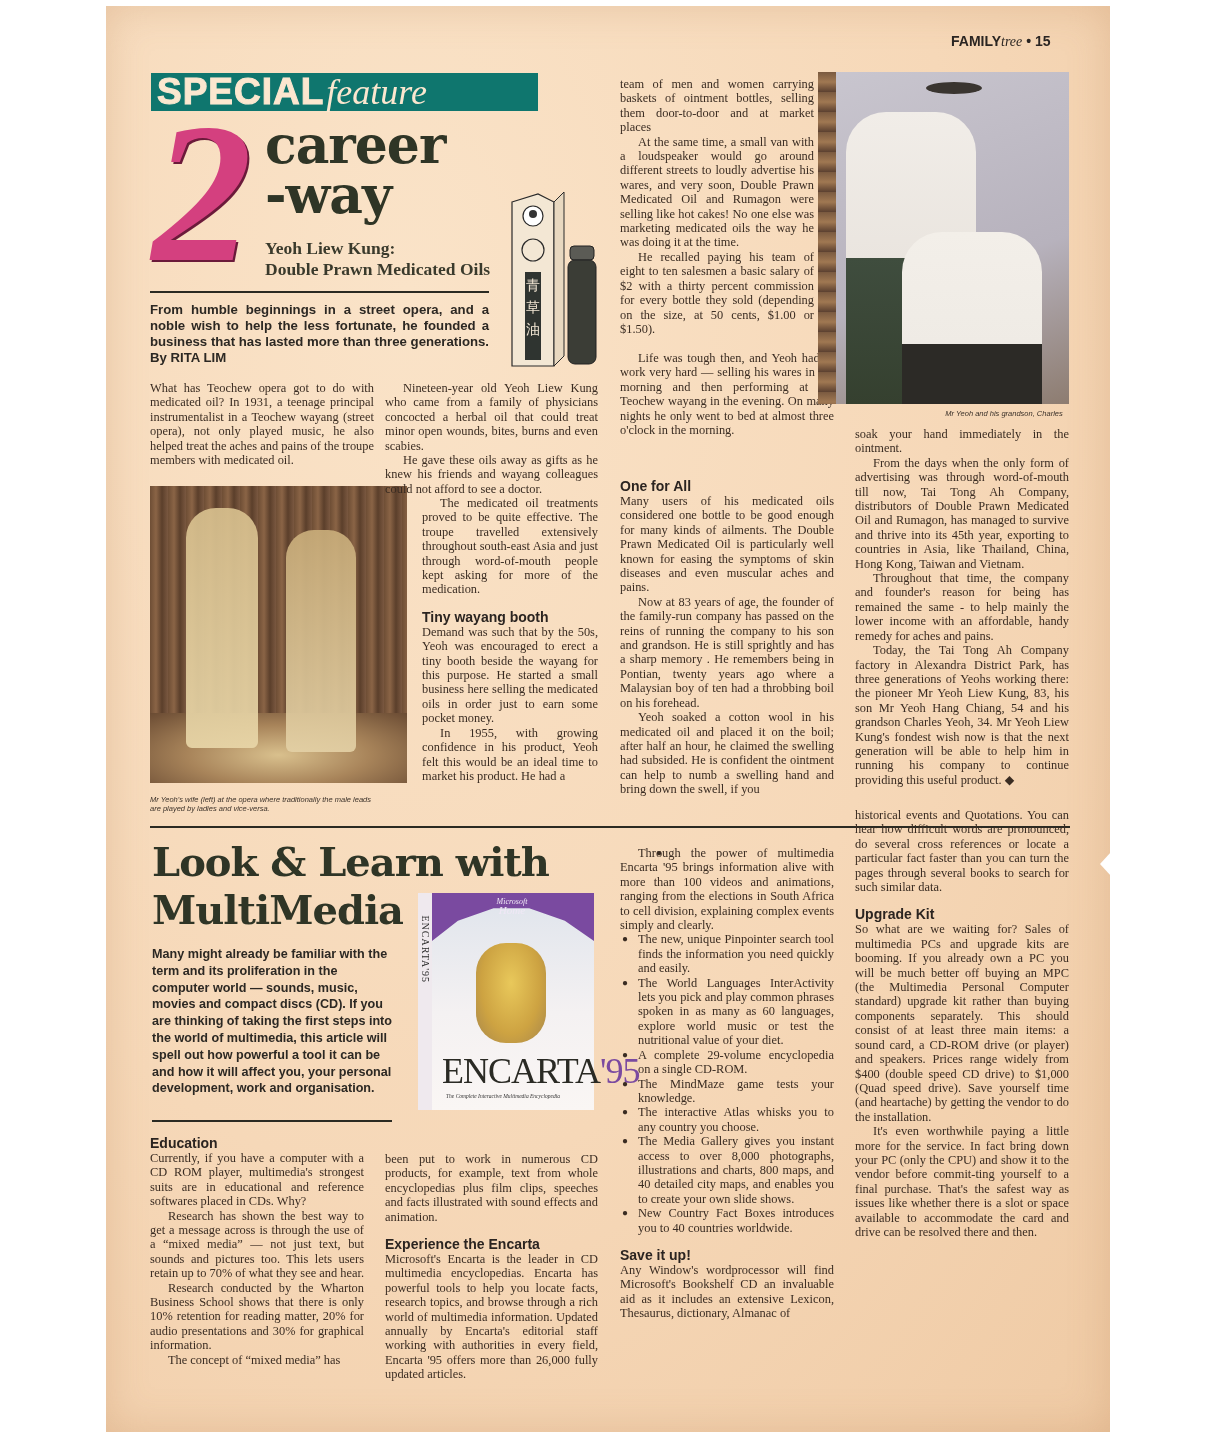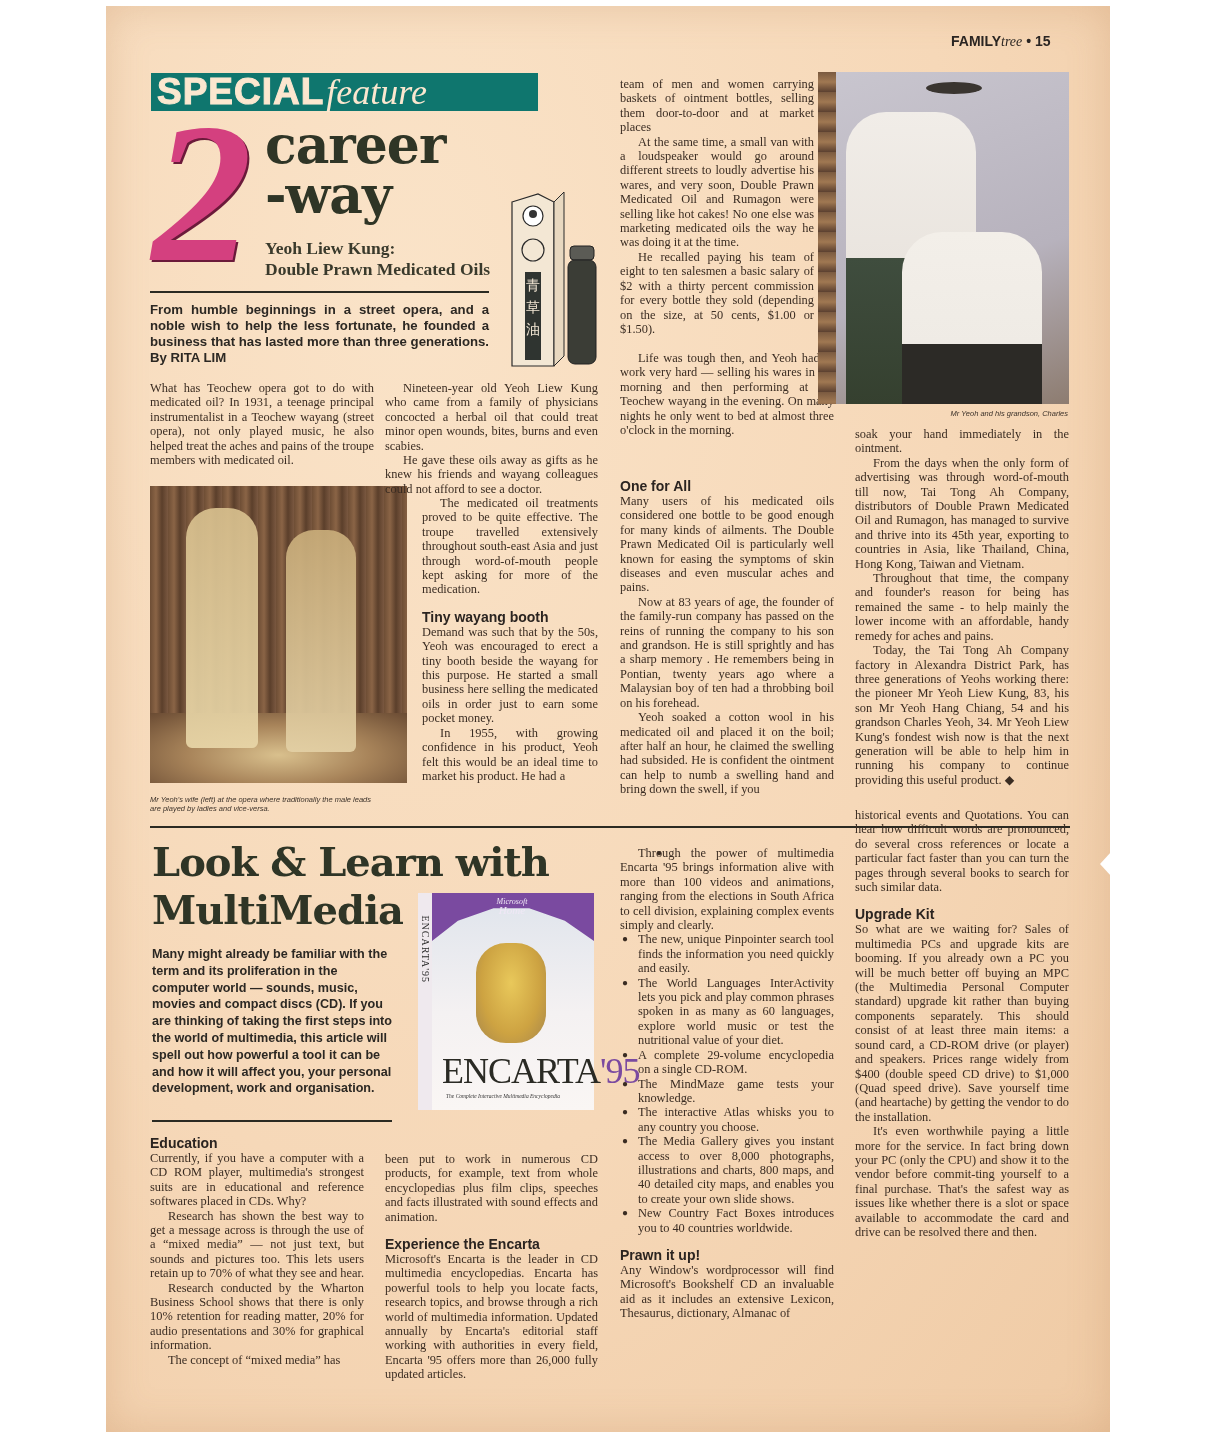--- a/index.html
+++ b/index.html
@@ -119,21 +119,21 @@
   <p>Now at 83 years of age, the founder of the family-run company has passed on the reins of running the company to his son and grandson. He is still sprightly and has a sharp memory . He remembers being in Pontian, twenty years ago where a Malaysian boy of ten had a throbbing boil on his forehead.</p>
   <p>Yeoh soaked a cotton wool in his medicated oil and placed it on the boil; after half an hour, he claimed the swelling had subsided. He is confident the ointment can help to numb a swelling hand and bring down the swell, if you</p>
 </div>
 
 <div class="photo" style="left:818px;top:72px;width:251px;height:332px;background:linear-gradient(160deg,#c9c6cf 0%,#b7b2bd 60%,#8d7c70 100%);">
   <div style="position:absolute;left:0;top:0;width:18px;height:332px;background:repeating-linear-gradient(180deg,#7a5a40 0,#a07852 10px,#5b4030 20px);"></div>
   <div style="position:absolute;left:108px;top:10px;width:56px;height:12px;border-radius:50%;background:#3a3530;"></div>
   <div style="position:absolute;left:28px;top:40px;width:130px;height:292px;background:linear-gradient(#f1ede8 0%,#eae5df 50%,#3f4d3e 50%,#35402f 100%);border-radius:40px 40px 0 0;"></div>
   <div style="position:absolute;left:84px;top:160px;width:140px;height:172px;background:linear-gradient(#f3efe9 0%,#efebe5 65%,#2c2a26 65%,#2c2a26 100%);border-radius:40px 40px 0 0;"></div>
 </div>
-<div class="caption" style="left:940px;top:409px;width:128px;text-align:right;">Mr Yeoh and his grandson, Charles</div>
+<div class="caption" style="left:940px;top:409px;width:128px;text-align:center;">Mr Yeoh and his grandson, Charles</div>
 
 <div class="abs body-text" style="left:855px;top:427px;width:214px;">
   <p class="noindent">soak your hand immediately in the ointment.</p>
   <p>From the days when the only form of advertising was through word-of-mouth till now, Tai Tong Ah Company, distributors of Double Prawn Medicated Oil and Rumagon, has managed to survive and thrive into its 45th year, exporting to countries in Asia, like Thailand, China, Hong Kong, Taiwan and Vietnam.</p>
   <p>Throughout that time, the company and founder's reason for being has remained the same - to help mainly the lower income with an affordable, handy remedy for aches and pains.</p>
   <p>Today, the Tai Tong Ah Company factory in Alexandra District Park, has three generations of Yeohs working there: the pioneer Mr Yeoh Liew Kung, 83, his son Mr Yeoh Hang Chiang, 54 and his grandson Charles Yeoh, 34. Mr Yeoh Liew Kung's fondest wish now is that the next generation will be able to help him in running his company to continue providing this useful product. ◆</p>
 </div>
 
 <div class="rule" style="left:150px;top:826px;width:920px;height:2px;"></div>
 
@@ -178,21 +178,21 @@
   <ul class="bullets">
     <li class="first">Through the power of multimedia Encarta '95 brings information alive with more than 100 videos and animations, ranging from the elections in South Africa to cell division, explaining complex events simply and clearly.</li>
     <li>The new, unique Pinpointer search tool finds the information you need quickly and easily.</li>
     <li>The World Languages InterActivity lets you pick and play common phrases spoken in as many as 60 languages, explore world music or test the nutritional value of your diet.</li>
     <li>A complete 29-volume encyclopedia on a single CD-ROM.</li>
     <li>The MindMaze game tests your knowledge.</li>
     <li>The interactive Atlas whisks you to any country you choose.</li>
     <li>The Media Gallery gives you instant access to over 8,000 photographs, illustrations and charts, 800 maps, and 40 detailed city maps, and enables you to create your own slide shows.</li>
     <li>New Country Fact Boxes introduces you to 40 countries worldwide.</li>
   </ul>
-  <div class="subhead" style="margin-top:12px;">Prawn it up!</div>
+  <div class="subhead" style="margin-top:12px;">Save it up!</div>
   <p class="noindent">Any Window's wordprocessor will find Microsoft's Bookshelf CD an invaluable aid as it includes an extensive Lexicon, Thesaurus, dictionary, Almanac of</p>
 </div>
 
 <div class="abs body-text" style="left:855px;top:808px;width:214px;">
   <p class="noindent">historical events and Quotations. You can hear how difficult words are pronounced, do several cross references or locate a particular fact faster than you can turn the pages through several books to search for such similar data.</p>
   <div class="subhead" style="margin-top:12px;">Upgrade Kit</div>
   <p class="noindent">So what are we waiting for? Sales of multimedia PCs and upgrade kits are booming. If you already own a PC you will be much better off buying an MPC (the Multimedia Personal Computer standard) upgrade kit rather than buying components separately. This should consist of at least three main items: a sound card, a CD-ROM drive (or player) and speakers. Prices range widely from $400 (double speed CD drive) to $1,000 (Quad speed drive). Save yourself time (and heartache) by getting the vendor to do the installation.</p>
   <p>It's even worthwhile paying a little more for the service. In fact bring down your PC (only the CPU) and show it to the vendor before commit-ting yourself to a final purchase. That's the safest way as issues like whether there is a slot or space available to accommodate the card and drive can be resolved there and then.</p>
 </div>
 

